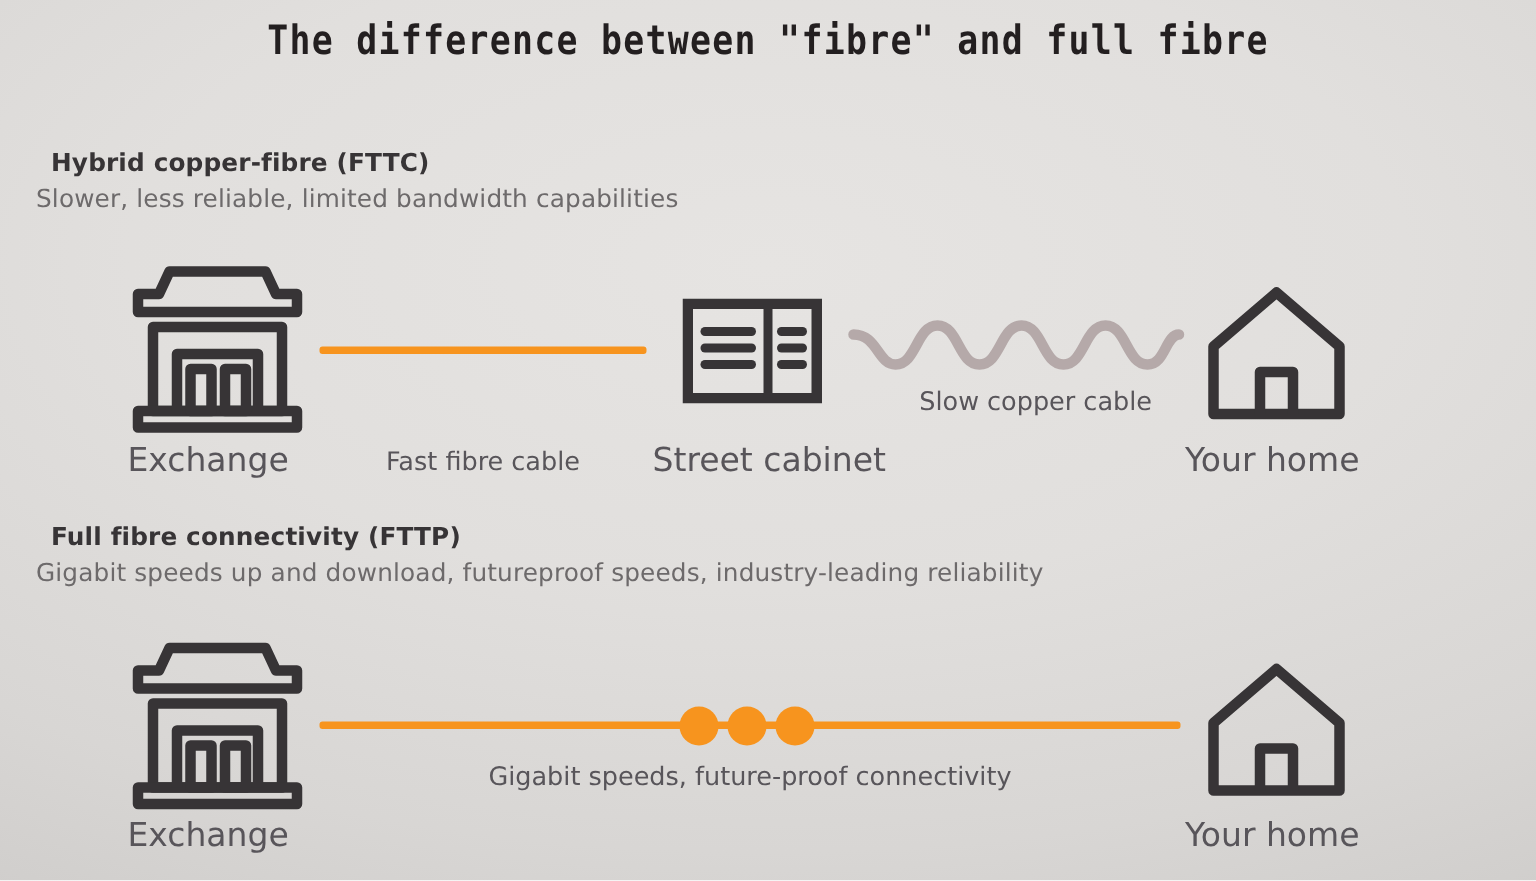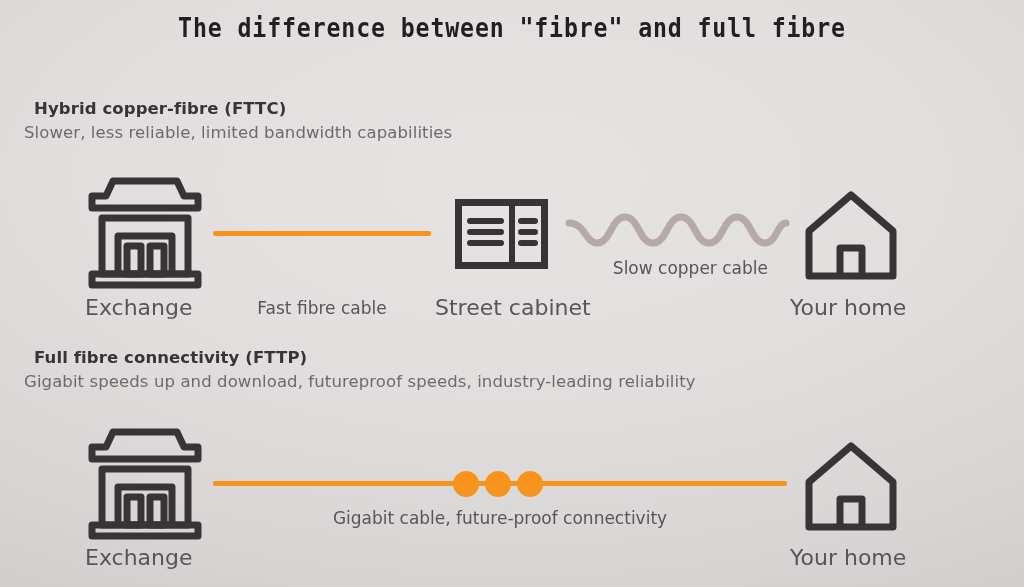--- a/index.html
+++ b/index.html
@@ -202,21 +202,21 @@
   </div>
 
   <div class="fibre-cable" id="cable-gigabit"></div>
   <div class="dots-group">
     <svg width="100" height="30" viewBox="0 0 100 30" fill="none" xmlns="http://www.w3.org/2000/svg">
       <circle cx="16" cy="15" r="13" fill="#f7941e"></circle>
       <circle cx="48" cy="15" r="13" fill="#f7941e"></circle>
       <circle cx="80" cy="15" r="13" fill="#f7941e"></circle>
     </svg>
   </div>
-  <div class="cable-label" id="label-gigabit">Gigabit cable, future-proof connectivity</div>
+  <div class="cable-label" id="label-gigabit">Gigabit speeds, future-proof connectivity</div>
 
   <div class="icon-wrap" id="home-icon-bot">
     <svg width="92" height="90" viewBox="0 0 92 90" fill="none" xmlns="http://www.w3.org/2000/svg">
       <path d="M4 41 L46 5 L88 41 L88 86 L4 86 Z" stroke="#373436" stroke-width="7" stroke-linejoin="round" fill="none"></path>
       <path d="M35 86 L35 58 L57 58 L57 86" stroke="#373436" stroke-width="7" stroke-linejoin="round" fill="none"></path>
     </svg>
   </div>
 
   <div class="node-caption" id="caption-exchange-bot">Exchange</div>
   <div class="node-caption" id="caption-home-bot">Your home</div>

